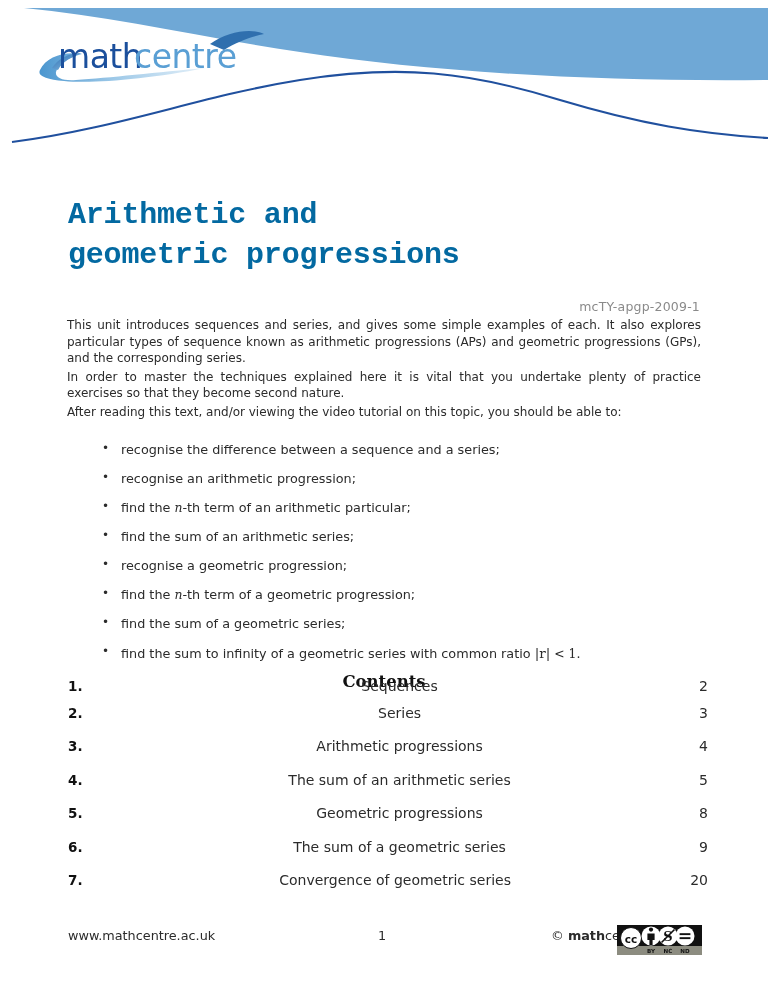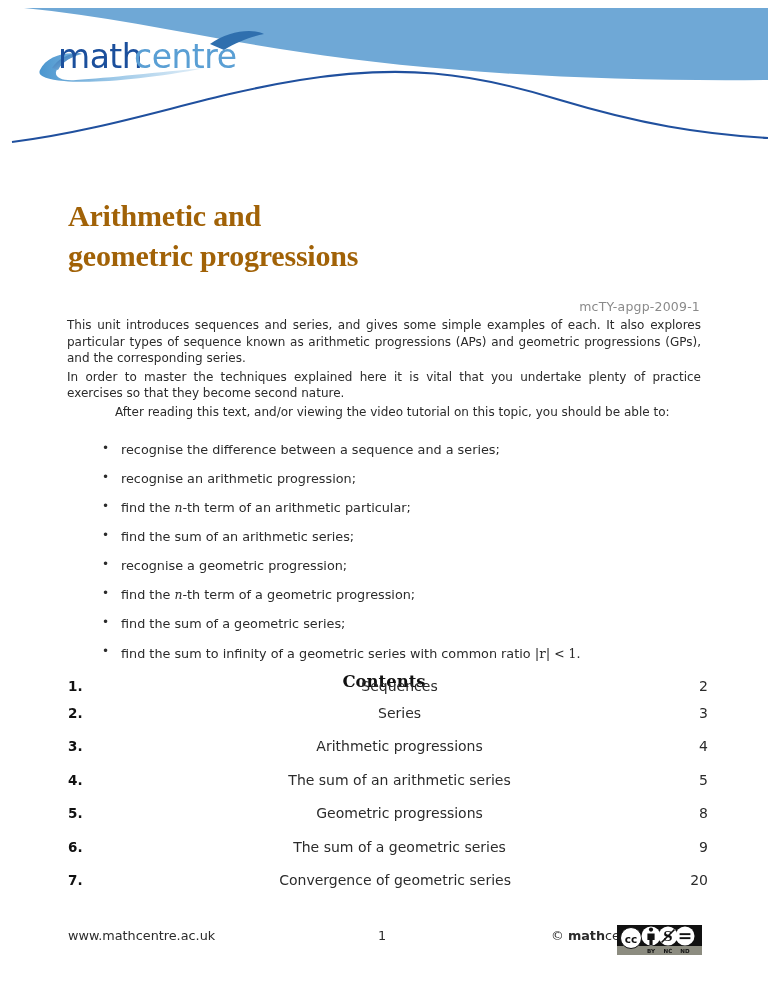--- a/index.html
+++ b/index.html
@@ -33,26 +33,26 @@
     width: 240px;
     height: 58px;
   }
 
   
   #doc-title {
     position: absolute;
     left: 68px;
     top: 160px;
     width: 620px;
-    font-family: Liberation Serif, serif;
+    font-family: Liberation Mono, monospace;
     font-weight: bold;
     font-size: 30px;
     line-height: 1.33;
     letter-spacing: -0.2px;
-    color: #a16207;
+    color: #0369a1;
     margin-top: 36px;
   }
   #doc-title .tl { display: block; }
 
   
   #doc-code {
     position: absolute;
     right: 68px;
     top: 299px;
     font-size: 12.5px;
@@ -64,21 +64,21 @@
   #intro {
     position: absolute;
     left: 67px;
     top: 317px;
     width: 634px;
     font-size: 12px;
     line-height: 1.38;
     color: #2b2b2b;
   }
   #intro p { margin: 0 0 2px 0; text-align: justify; }
-  #intro p.last { text-align: left; margin-left: 48px; }
+  #intro p.last { text-align: left; }
 
   
   #objectives {
     position: absolute;
     left: 88px;
     top: 430px;
     width: 600px;
     font-size: 12.8px;
     color: #2b2b2b;
   }

